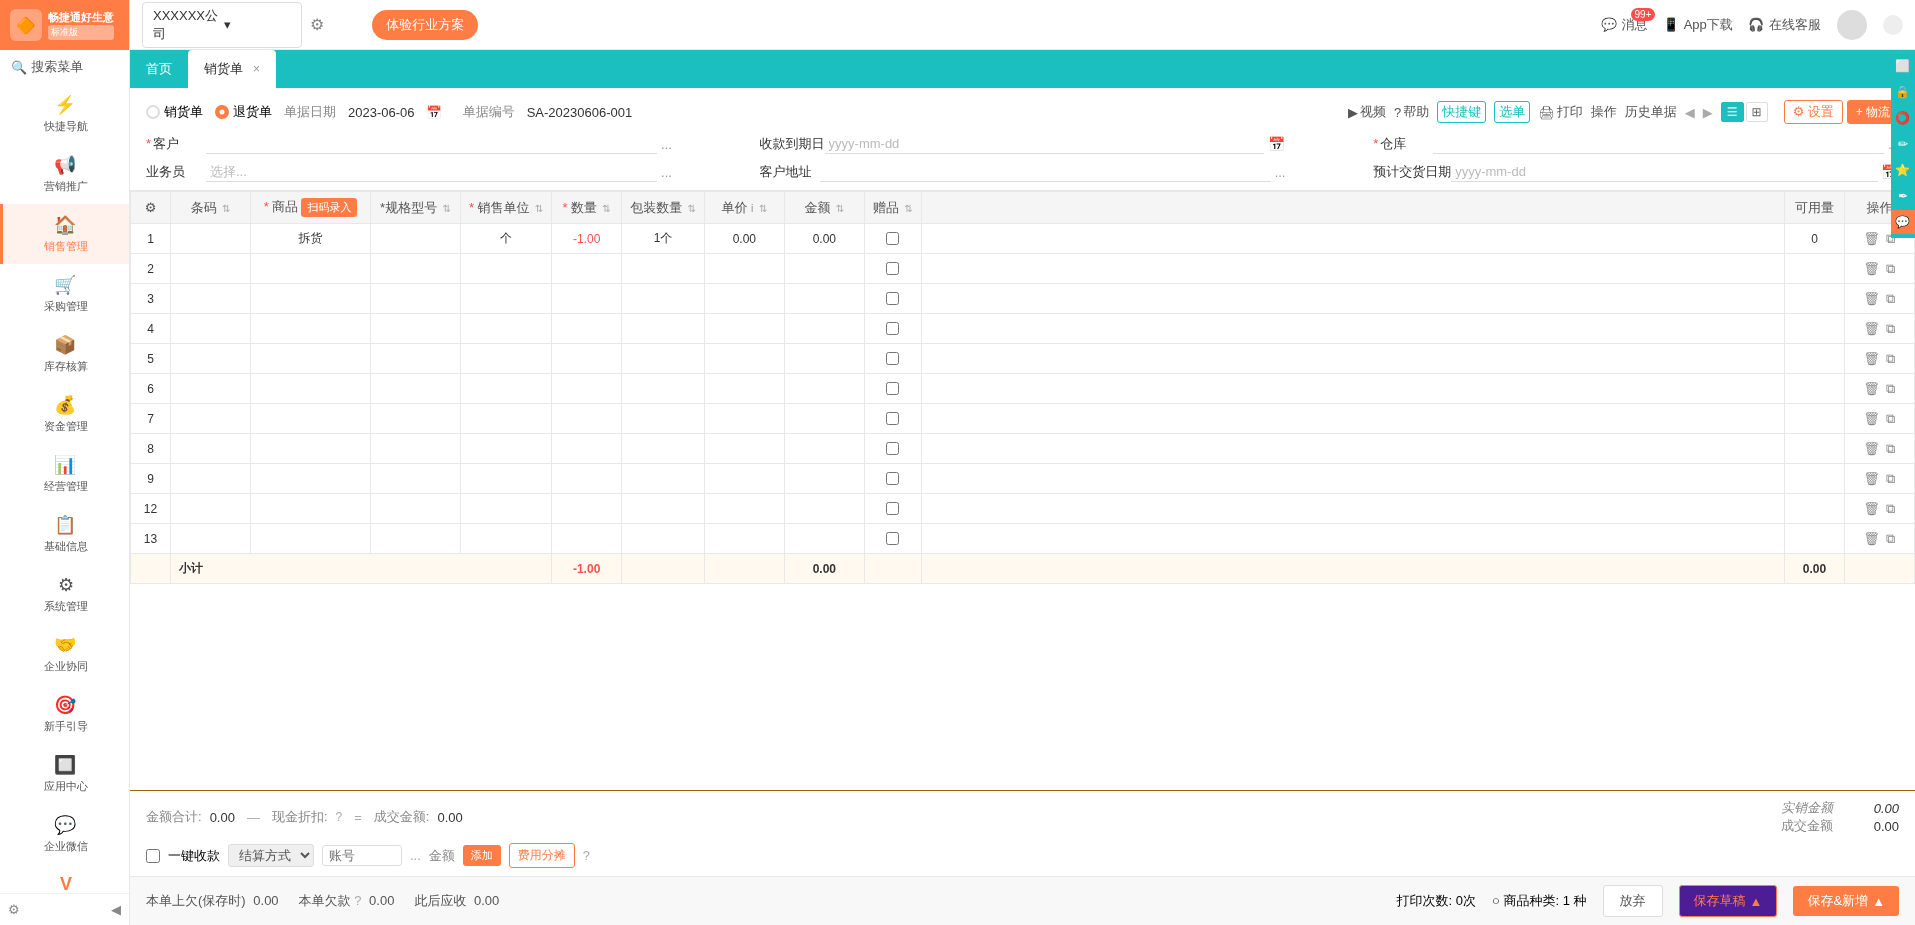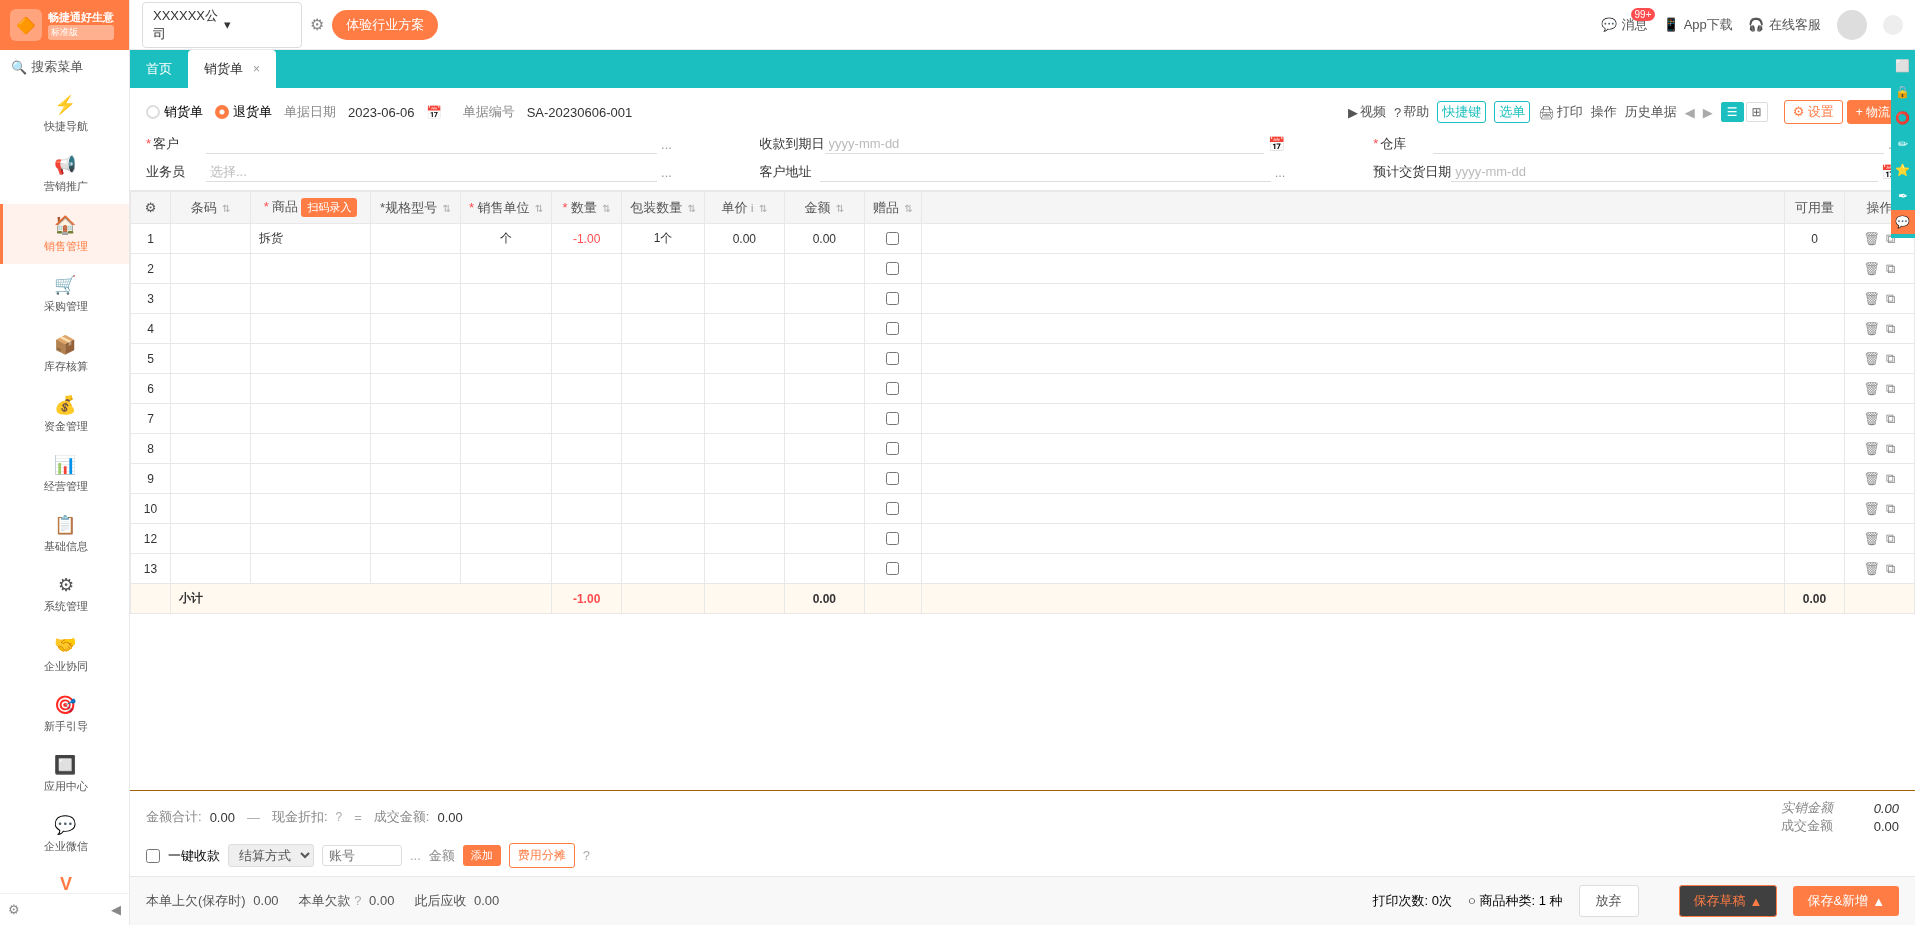--- a/index.html
+++ b/index.html
@@ -17,21 +17,21 @@
     .sidebar-item-label { font-size: 11px; text-align: center; }
     .sidebar-bottom { padding: 8px; display: flex; align-items: center; justify-content: space-between; border-top: 1px solid #f0f0f0; }
 
     
     .main { flex: 1; display: flex; flex-direction: column; overflow: hidden; }
 
     
     .topbar { height: 50px; background: #fff; display: flex; align-items: center; padding: 0 12px; border-bottom: 1px solid #e8e8e8; gap: 8px; }
     .company-selector { display: flex; align-items: center; gap: 4px; border: 1px solid #ddd; border-radius: 4px; padding: 4px 10px; cursor: pointer; color: #333; min-width: 160px; }
     .company-selector span { flex: 1; }
-    .topbar-btn-trial { background: #ff7d45; color: #fff; border: none; border-radius: 15px; padding: 6px 14px; cursor: pointer; font-size: 13px; }
+    .topbar-btn-trial { background: #ff7d45; color: #fff; border: none; border-radius: 15px; padding: 6px 14px; cursor: pointer; font-size: 13px; margin-left: 40px; }
     .topbar-right { margin-left: auto; display: flex; align-items: center; gap: 16px; color: #555; }
     .topbar-right-item { display: flex; align-items: center; gap: 4px; cursor: pointer; position: relative; }
     .badge { background: #ff4d4f; color: #fff; border-radius: 10px; font-size: 10px; padding: 1px 4px; position: absolute; top: -8px; right: -8px; }
     .avatar { width: 30px; height: 30px; background: #ddd; border-radius: 50%; }
     .tab { padding: 0 16px; height: 38px; display: flex; align-items: center; cursor: pointer; color: rgba(255,255,255,0.8); font-size: 13px; gap: 6px; }
     .tab.active { background: #fff; color: #333; border-radius: 4px 4px 0 0; }
     .tab-home { color: #fff; }
 
     
     .form-area { background: #fff; padding: 12px 16px 8px; border-bottom: 1px solid #e8e8e8; }
@@ -58,21 +58,21 @@
     .form-right-btn { border: 1px solid #ff7d45; color: #ff7d45; background: #fff; border-radius: 3px; padding: 2px 8px; cursor: pointer; font-size: 12px; white-space: nowrap; }
     .form-right-btn.orange { background: #ff7d45; color: #fff; }
 
     
     .table-area { flex: 1; overflow: hidden; display: flex; flex-direction: column; background: #fff; }
     .table-container { flex: 1; overflow: auto; }
     table { width: 100%; border-collapse: collapse; }
     table thead tr { background: #f5f5f5; }
     table th { padding: 6px 8px; border: 1px solid #e8e8e8; text-align: center; font-weight: normal; color: #555; white-space: nowrap; font-size: 12px; position: relative; }
     table td { padding: 4px 8px; border: 1px solid #e8e8e8; text-align: center; color: #333; font-size: 12px; height: 30px; }
-    table td.left { text-align: left; }
+    table td.left { text-align: center; }
     table td.red { color: #ff4d4f; }
     .scan-btn { background: #ff7d45; color: #fff; border: none; border-radius: 3px; padding: 2px 6px; font-size: 11px; cursor: pointer; }
     .col-num { width: 40px; }
     .col-barcode { width: 80px; }
     .col-product { width: 120px; }
     .col-spec { width: 90px; }
     .col-unit { width: 80px; }
     .col-qty { width: 70px; }
     .col-pkgqty { width: 80px; }
     .col-price { width: 80px; }
@@ -97,21 +97,21 @@
     .payment-select { border: 1px solid #ddd; border-radius: 3px; padding: 2px 6px; color: #555; }
     .payment-input { border: 1px solid #ddd; border-radius: 3px; padding: 2px 6px; width: 80px; }
     .add-btn { background: #ff7d45; color: #fff; border: none; border-radius: 3px; padding: 3px 8px; cursor: pointer; font-size: 11px; }
     .expense-btn { border: 1px solid #ff7d45; color: #ff7d45; background: #fff; border-radius: 3px; padding: 3px 8px; cursor: pointer; font-size: 12px; }
 
     
     .footer { background: #f8f8f8; border-top: 1px solid #e8e8e8; padding: 8px 16px; display: flex; align-items: center; font-size: 12px; }
     .footer-info { display: flex; gap: 20px; color: #555; }
     .footer-right { margin-left: auto; display: flex; align-items: center; gap: 16px; }
     .btn-discard { border: 1px solid #ddd; background: #fff; border-radius: 3px; padding: 6px 16px; cursor: pointer; color: #555; }
-    .btn-save-draft { border: 1px solid #ff7d45; background: #404040; color: #ff7d45; border-radius: 3px; padding: 6px 14px; cursor: pointer; display: flex; align-items: center; gap: 4px; margin-left: 24px; }
+    .btn-save-draft { border: 1px solid #ff7d45; background: #4c1d95; color: #ff7d45; border-radius: 3px; padding: 6px 14px; cursor: pointer; display: flex; align-items: center; gap: 4px; }
     .btn-save-new { background: #ff7d45; color: #fff; border: none; border-radius: 3px; padding: 6px 14px; cursor: pointer; display: flex; align-items: center; gap: 4px; }
 
     
     .right-panel { position: fixed; right: 0; top: 50px; width: 24px; background: #1bbfbf; display: flex; flex-direction: column; align-items: center; gap: 2px; padding: 4px 0; z-index: 100; }
     .right-panel-icon { width: 24px; height: 24px; display: flex; align-items: center; justify-content: center; color: #fff; cursor: pointer; font-size: 12px; }
     .info-icon { color: #999; font-size: 11px; cursor: pointer; }
     .bottom-wrapper { display: flex; flex-direction: column; }
 
     
     .view-toggle { display: flex; gap: 2px; }
@@ -625,44 +625,20 @@
               <td></td>
               <td></td>
               <td>
                 <div class="op-icons">
                   <span class="op-icon">🗑</span>
                   <span class="op-icon">⧉</span>
                 </div>
               </td>
             </tr>
           <tr>
-              <td>10</td>
-              <td></td>
-              <td></td>
-              <td></td>
-              <td></td>
-              <td></td>
-              <td></td>
-              <td></td>
-              <td></td>
-              <td>
-                <div class="checkbox-cell">
-                  <input type="checkbox" style="">
-                </div>
-              </td>
-              <td></td>
-              <td></td>
-              <td>
-                <div class="op-icons">
-                  <span class="op-icon">🗑</span>
-                  <span class="op-icon">⧉</span>
-                </div>
-              </td>
-            </tr>
-          <tr>
               <td>12</td>
               <td></td>
               <td></td>
               <td></td>
               <td></td>
               <td></td>
               <td></td>
               <td></td>
               <td></td>
               <td>

